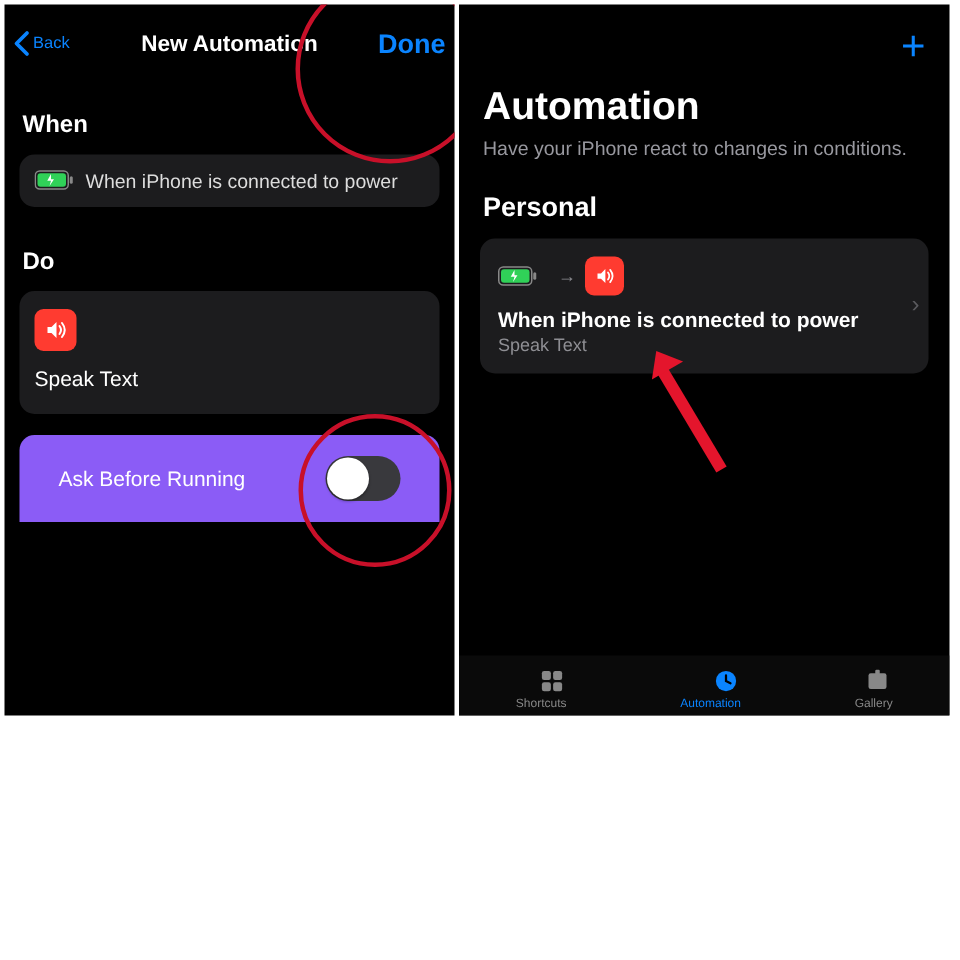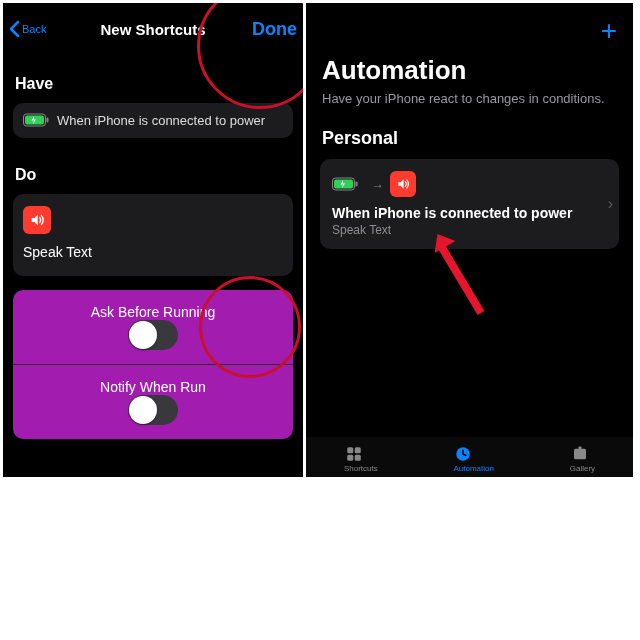--- a/index.html
+++ b/index.html
@@ -19,21 +19,21 @@
     .section-label { color: #fff; font-size: 16px; font-weight: 600; padding: 0 12px; margin-top: 28px; margin-bottom: 10px; }
     .when-card { margin: 0 10px; background: #1c1c1e; border-radius: 10px; padding: 10px 10px; display: flex; align-items: center; }
     .battery-icon { width: 26px; height: 15px; margin-right: 8px; }
     .when-text { color: #ddd; font-size: 13px; }
 
     .do-card { margin: 0 10px; background: #1c1c1e; border-radius: 10px; padding: 12px 10px 16px 10px; }
     .speak-icon { width: 28px; height: 28px; background: #ff3b30; border-radius: 6px; display: flex; align-items: center; justify-content: center; margin-bottom: 10px; }
     .speak-icon svg { width: 16px; height: 16px; }
     .speak-label { color: #fff; font-size: 14px; font-weight: 500; }
 
-    .toggle-row { margin: 0 10px; background: #a21caf; padding: 14px 26px; display: flex; align-items: center; justify-content: space-between; flex-direction: column; }
+    .toggle-row { margin: 0 10px; background: #8b5cf6; padding: 14px 26px; display: flex; align-items: center; justify-content: space-between; }
     .toggle-row.first { border-top-left-radius: 10px; border-top-right-radius: 10px; margin-top: 14px; }
     .toggle-row.second { border-bottom-left-radius: 10px; border-bottom-right-radius: 10px; border-top: 1px solid #2a2a2c; margin-top: 0; }
     .toggle-label { color: #fff; font-size: 14px; }
     .toggle { width: 50px; height: 30px; background: #39393d; border-radius: 15px; position: relative; flex-shrink: 0; }
     .toggle .knob { width: 28px; height: 28px; background: #fff; border-radius: 50%; position: absolute; top: 1px; left: 1px; box-shadow: 0 1px 2px rgba(0,0,0,.4); }
 
     
     .r-header { display: flex; justify-content: flex-end; padding-top: 14px; padding-right: 16px; }
     .plus-btn { color: #0a84ff; font-size: 28px; font-weight: 300; line-height: 1; }
     .big-title { color: #fff; font-size: 26px; font-weight: 700; padding: 10px 16px 4px 16px; }
@@ -42,21 +42,21 @@
 
     .auto-card { margin: 0 14px; background: #1c1c1e; border-radius: 10px; padding: 12px 12px 12px 12px; position: relative; }
     .icon-row { display: flex; align-items: center; gap: 6px; margin-bottom: 8px; }
     .arrow-right-icon { color: #8e8e93; font-size: 12px; }
     .auto-title { color: #fff; font-size: 14px; font-weight: 600; margin-bottom: 2px; }
     .auto-sub { color: #8e8e93; font-size: 12px; }
     .chevron-r { position: absolute; right: 6px; top: 50%; transform: translateY(-50%); color: #5a5a5e; font-size: 16px; }
 
     
     .tab-bar { position: absolute; bottom: 0; left: 0; right: 0; height: 40px; background: #0a0a0a; display: flex; justify-content: space-around; align-items: center; padding-top: 4px; }
-    .tab-item { display: flex; flex-direction: column; align-items: flex-start; color: #888; font-size: 8px; gap: 1px; }
+    .tab-item { display: flex; flex-direction: column; align-items: flex-end; color: #888; font-size: 8px; gap: 1px; }
     .tab-item svg { width: 20px; height: 18px; }
     .tab-item.active { color: #0a84ff; }
 
     
     .red-circle { position: absolute; border: 3px solid #c81029; border-radius: 50%; pointer-events: none; }
     .circle-top { width: 126px; height: 126px; top: -20px; right: -20px; }
     .circle-toggles { width: 102px; height: 102px; top: 273px; right: 2px; }
     .anno-arrow { position: absolute; pointer-events: none; }
     .arrow-svg { width: 70px; height: 90px; }
   </style>
@@ -67,25 +67,25 @@
 
   <div class="pane pane-left">
 
     <div class="nav-bar">
       <div class="back-btn">
         <svg class="back-chevron" viewBox="0 0 11 18">
           <polyline points="9,2 2,9 9,16" fill="none" stroke="#0a84ff" stroke-width="2.5" stroke-linecap="round" stroke-linejoin="round"></polyline>
         </svg>
         <span>Back</span>
       </div>
-      <div class="nav-title">New Shortcuts</div>
+      <div class="nav-title">New Automation</div>
       <div class="done-btn">Done</div>
     </div>
 
-    <div class="section-label">Have</div>
+    <div class="section-label">When</div>
 
     <div class="when-card">
       <svg class="battery-icon" viewBox="0 0 26 15">
         <rect x="0.5" y="1" width="22" height="12" rx="3" fill="none" stroke="#888" stroke-width="1"></rect>
         <rect x="23.5" y="4.5" width="2" height="5" rx="1" fill="#888"></rect>
         <rect x="2" y="2.5" width="19" height="9" rx="2" fill="#30d158"></rect>
         <path d="M 11 3 L 8.5 7.5 L 11 7.5 L 10 11 L 13 6.5 L 11 6.5 Z" fill="#fff"></path>
       </svg>
       <span class="when-text">When iPhone is connected to power</span>
     </div>
@@ -98,26 +98,20 @@
           <path d="M 4 9 L 4 15 L 8 15 L 13 20 L 13 4 L 8 9 Z" fill="#fff"></path>
           <path d="M 16 8 Q 19 12 16 16" fill="none" stroke="#fff" stroke-width="2" stroke-linecap="round"></path>
           <path d="M 18.5 5 Q 24 12 18.5 19" fill="none" stroke="#fff" stroke-width="2" stroke-linecap="round"></path>
         </svg>
       </div>
       <div class="speak-label">Speak Text</div>
     </div>
 
     <div class="toggle-row first">
       <span class="toggle-label">Ask Before Running</span>
-      <div class="toggle">
-        <div class="knob"></div>
-      </div>
-    </div>
-    <div class="toggle-row second">
-      <span class="toggle-label">Notify When Run</span>
       <div class="toggle">
         <div class="knob"></div>
       </div>
     </div>
 
     <div class="red-circle circle-top"></div>
     <div class="red-circle circle-toggles"></div>
   </div>
 
   <div class="pane pane-right">

